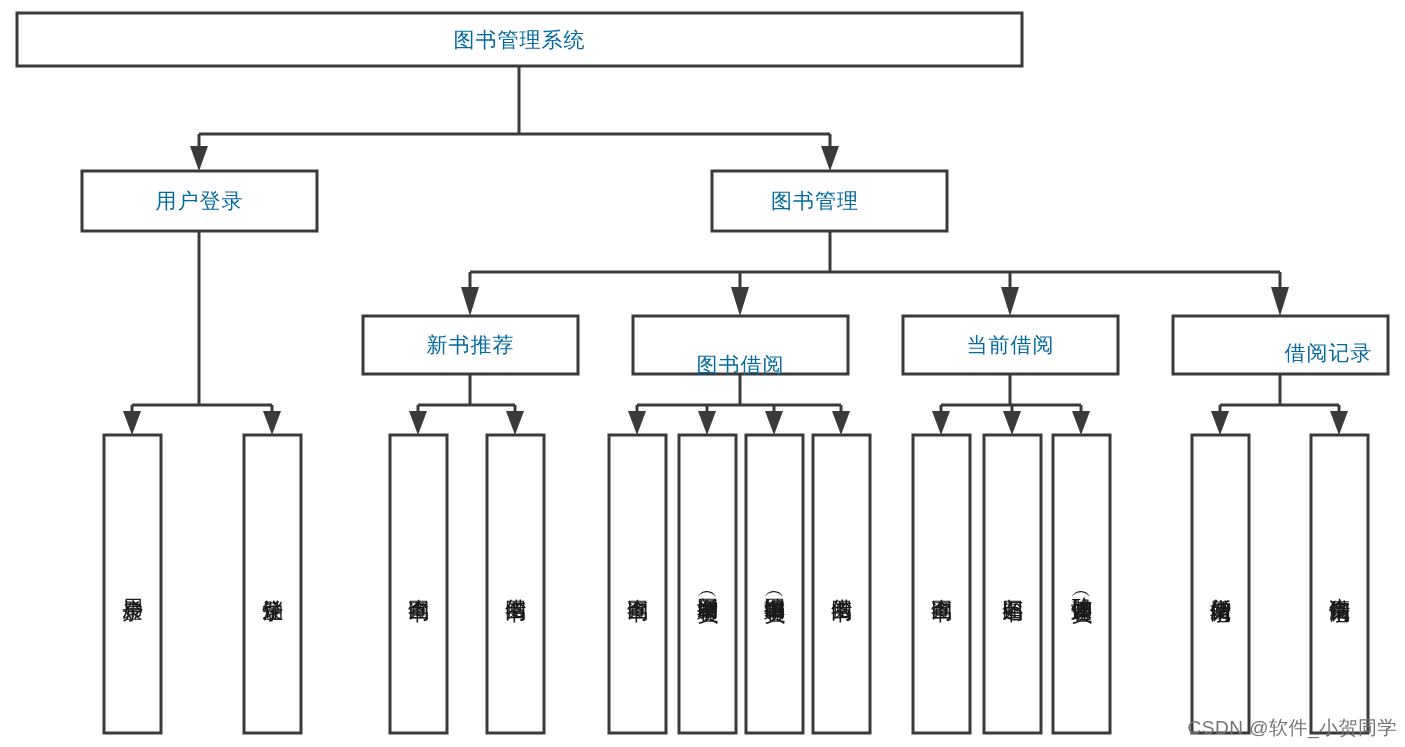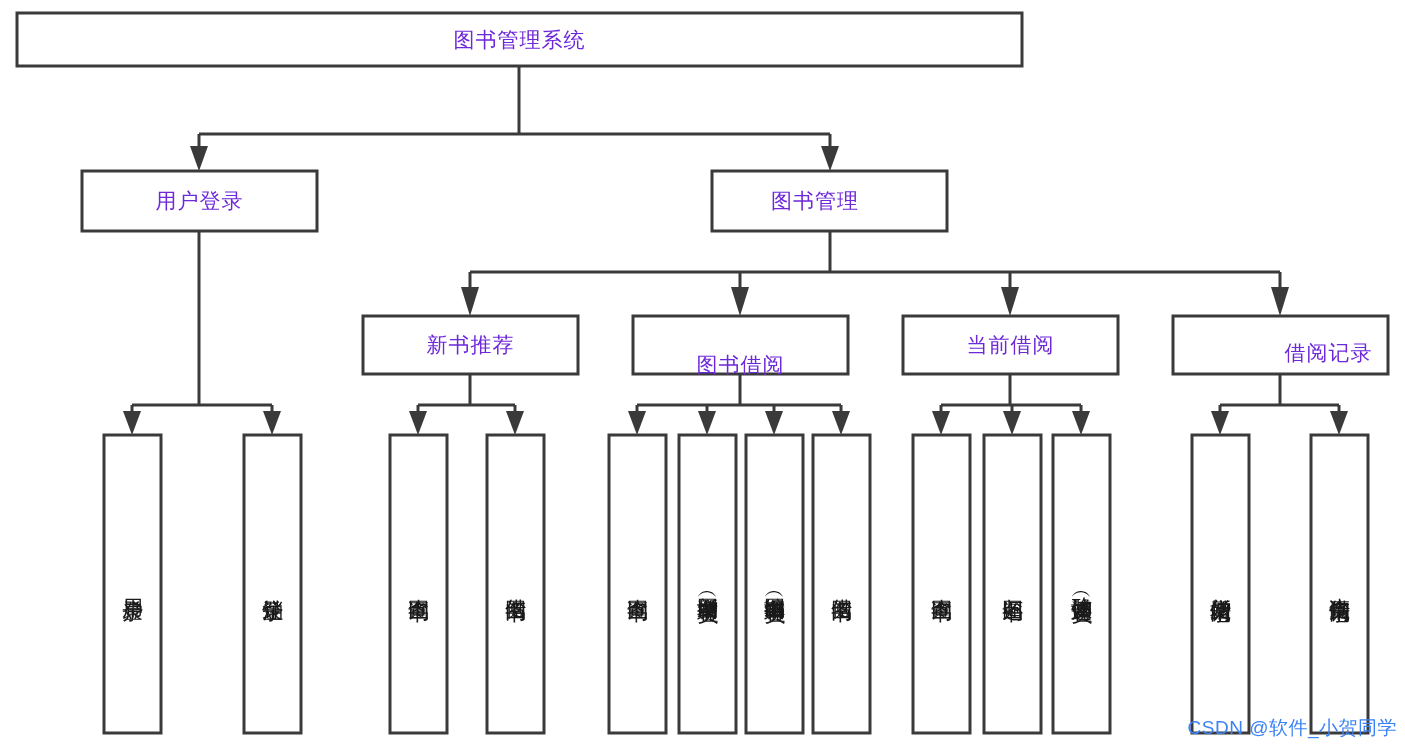--- a/index.html
+++ b/index.html
@@ -57,35 +57,35 @@
     align-items: center;
     justify-content: center;
     white-space: nowrap;
     pointer-events: none;
     user-select: none;
   }
   .hlabel {
     position: absolute;
     font-family: "Liberation Sans", "DejaVu Sans", sans-serif;
     font-size: 21px;
-    color: #6d28d9;
+    color: #0369a1;
     display: flex;
     align-items: center;
     justify-content: center;
     letter-spacing: 1px;
     pointer-events: none;
     user-select: none;
   }
   #watermark {
     position: absolute;
     right: 8px;
     bottom: 6px;
     font-family: "Liberation Sans", "DejaVu Sans", sans-serif;
     font-size: 19px;
-    color: #3b82f6;
+    color: #737373;
     letter-spacing: 0.5px;
     user-select: none;
     white-space: nowrap;
   }
 </style>
 </head>
 <body>
 
 <div id="diagram-root">
 

